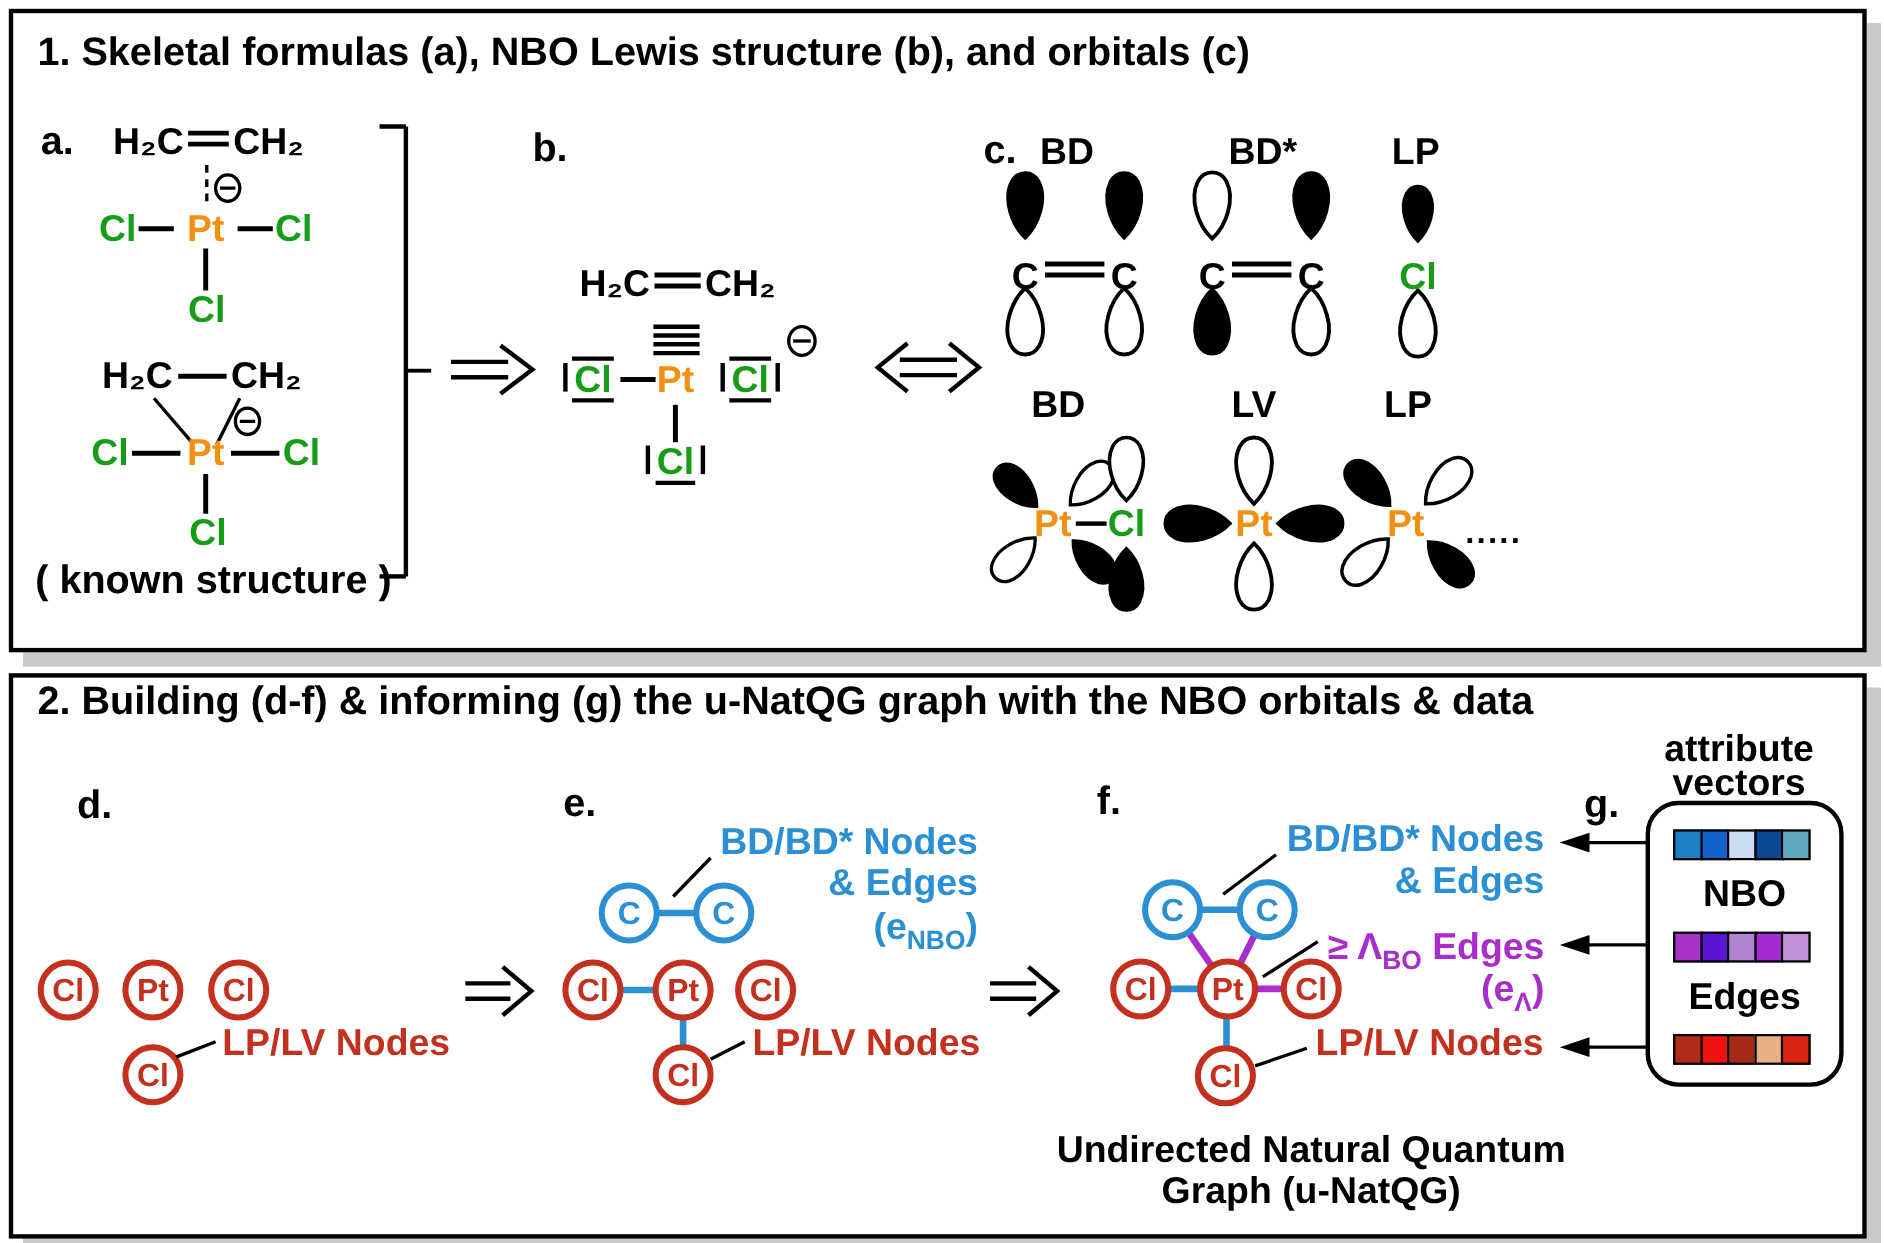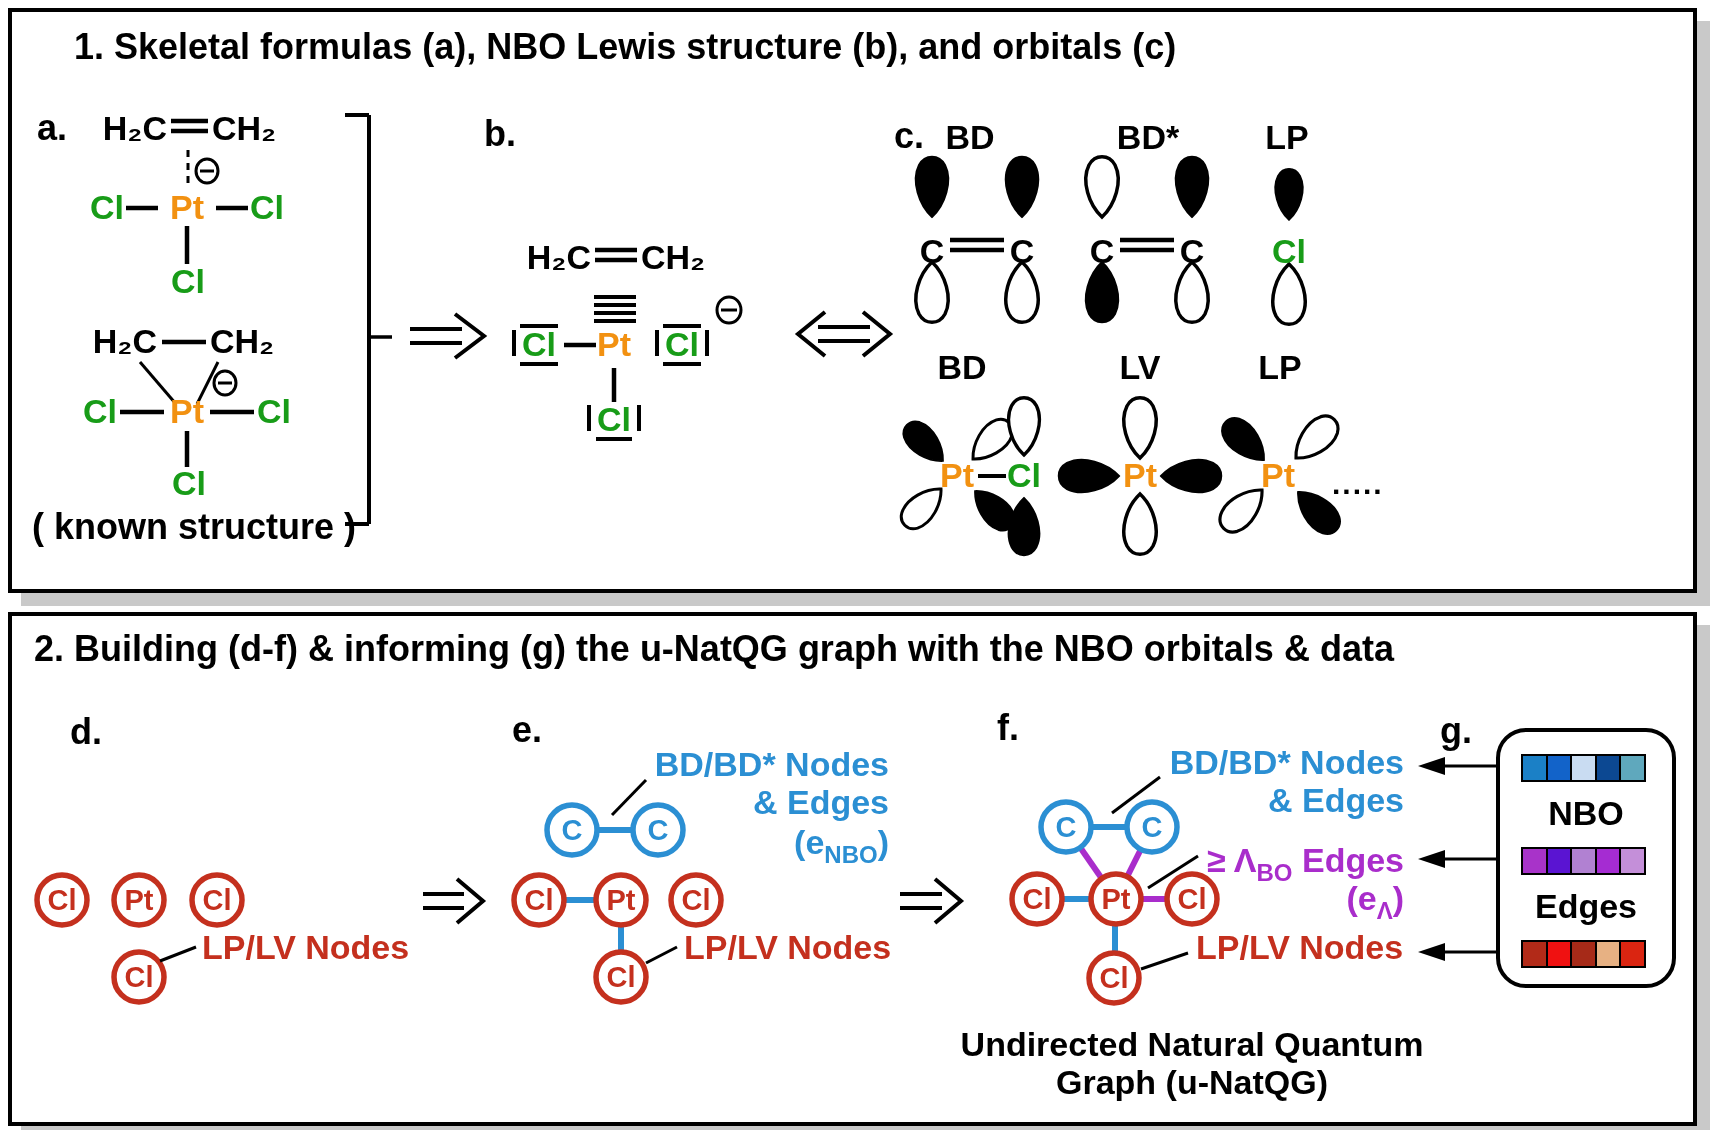--- a/index.html
+++ b/index.html
@@ -2,22 +2,22 @@
 <html><head>
 <meta charset="utf-8">
 <style>
   html,body{margin:0;padding:0;background:#fff;}
   body{width:1713px;height:1130px;position:relative;overflow:hidden;
        font-family:"Liberation Sans","DejaVu Sans",sans-serif;font-weight:700;color:#000;}
   .panel{position:absolute;background:#fff;border:4px solid #000;box-shadow:13px 13px 0 0 #c9c9c9;}
   #panel1{left:8px;top:8px;width:1681px;height:577px;}
   #panel2{left:8px;top:612px;width:1681px;height:506px;}
   .panel-title{position:absolute;left:22px;font-size:36px;font-weight:700;white-space:nowrap;}
-  #panel1 .panel-title{top:14px;margin-left:40px;}
-  #panel2 .panel-title{top:12px;}
+  #panel1 .panel-title{top:14px;}
+  #panel2 .panel-title{top:0;}
   svg{position:absolute;left:0;top:0;}
   svg text{font-family:"Liberation Sans","DejaVu Sans",sans-serif;font-weight:700;fill:#000;}
   .t36{font-size:36px}.t34{font-size:34px}.t30{font-size:30px}.t29{font-size:29px}
   .sub{font-size:24px}
   .green{fill:#189c18}.orange{fill:#f29111}
   .redt{fill:#c4301e}.bluet{fill:#2b8fd3}.purplet{fill:#a92dcb}
   .bond{stroke:#000;stroke-width:4.5;fill:none}
   .thin{stroke:#000;stroke-width:3;fill:none}
   .bar{stroke:#000;stroke-width:4;fill:none}
   .arrow{stroke:#000;stroke-width:4;fill:none}
@@ -326,20 +326,24 @@
     <g>
       <line class="thin" x1="1432" y1="150" x2="1487" y2="150"></line>
       <polygon points="1406,150 1433,141 1433,159" fill="#000"></polygon>
       <line class="thin" x1="1432" y1="243" x2="1487" y2="243"></line>
       <polygon points="1406,243 1433,234 1433,252" fill="#000"></polygon>
       <line class="thin" x1="1432" y1="336" x2="1487" y2="336"></line>
       <polygon points="1406,336 1433,327 1433,345" fill="#000"></polygon>
     </g>
   </svg>
 
+  <div id="gheader">
+    <div>attribute</div>
+    <div>vectors</div>
+  </div>
   <div id="glabel">g.</div>
 
   <div id="gbox">
     <div class="vrow" style="top:22px">
         <div class="vcell" style="background: rgb(27, 128, 198);"></div>
         <div class="vcell" style="background: rgb(18, 99, 201);"></div>
         <div class="vcell" style="background: rgb(201, 220, 242);"></div>
         <div class="vcell" style="background: rgb(12, 72, 146);"></div>
         <div class="vcell" style="background: rgb(95, 168, 189);"></div>
       </div>

